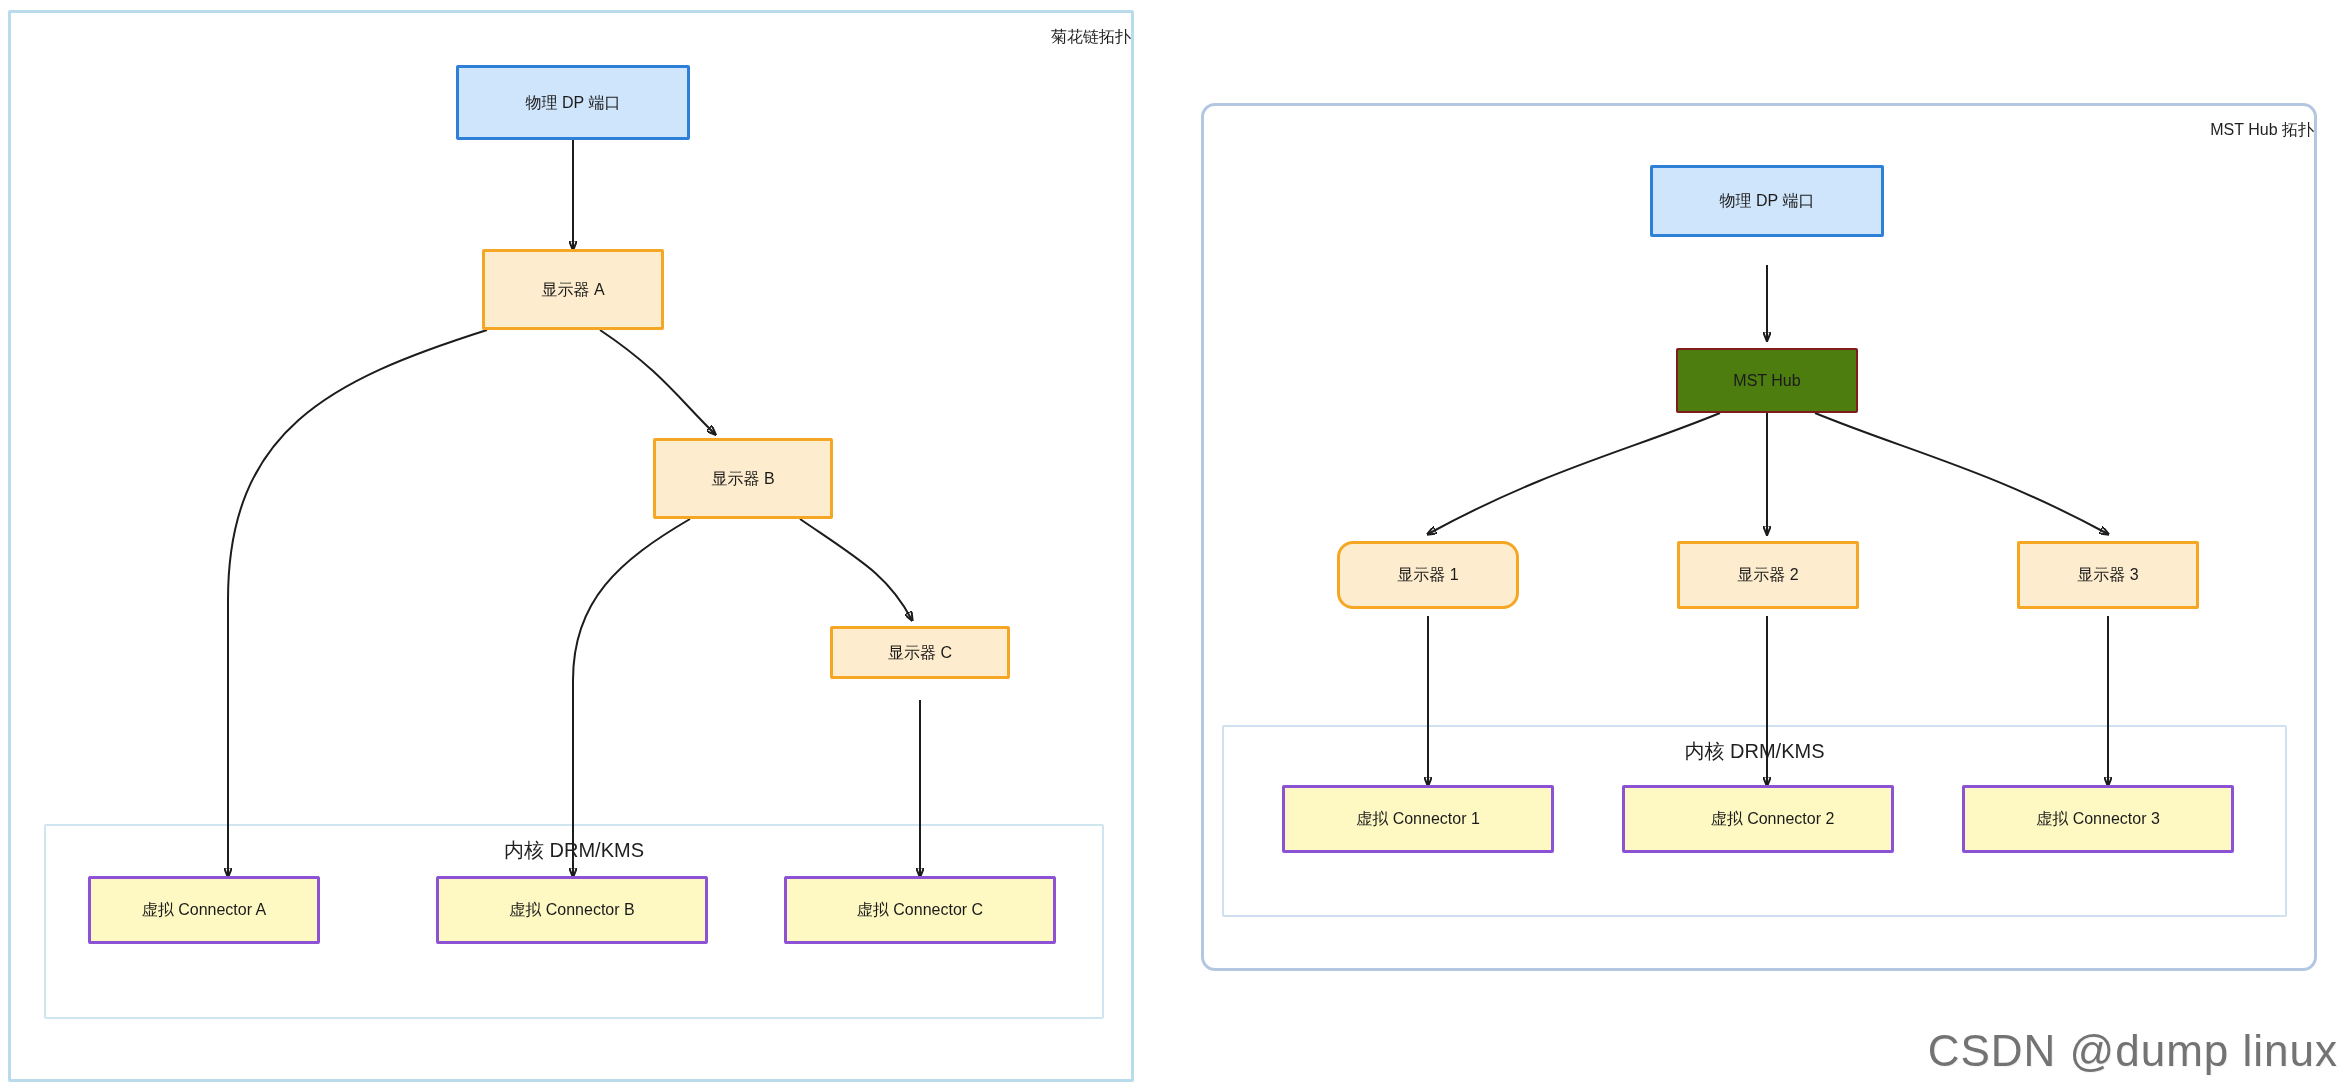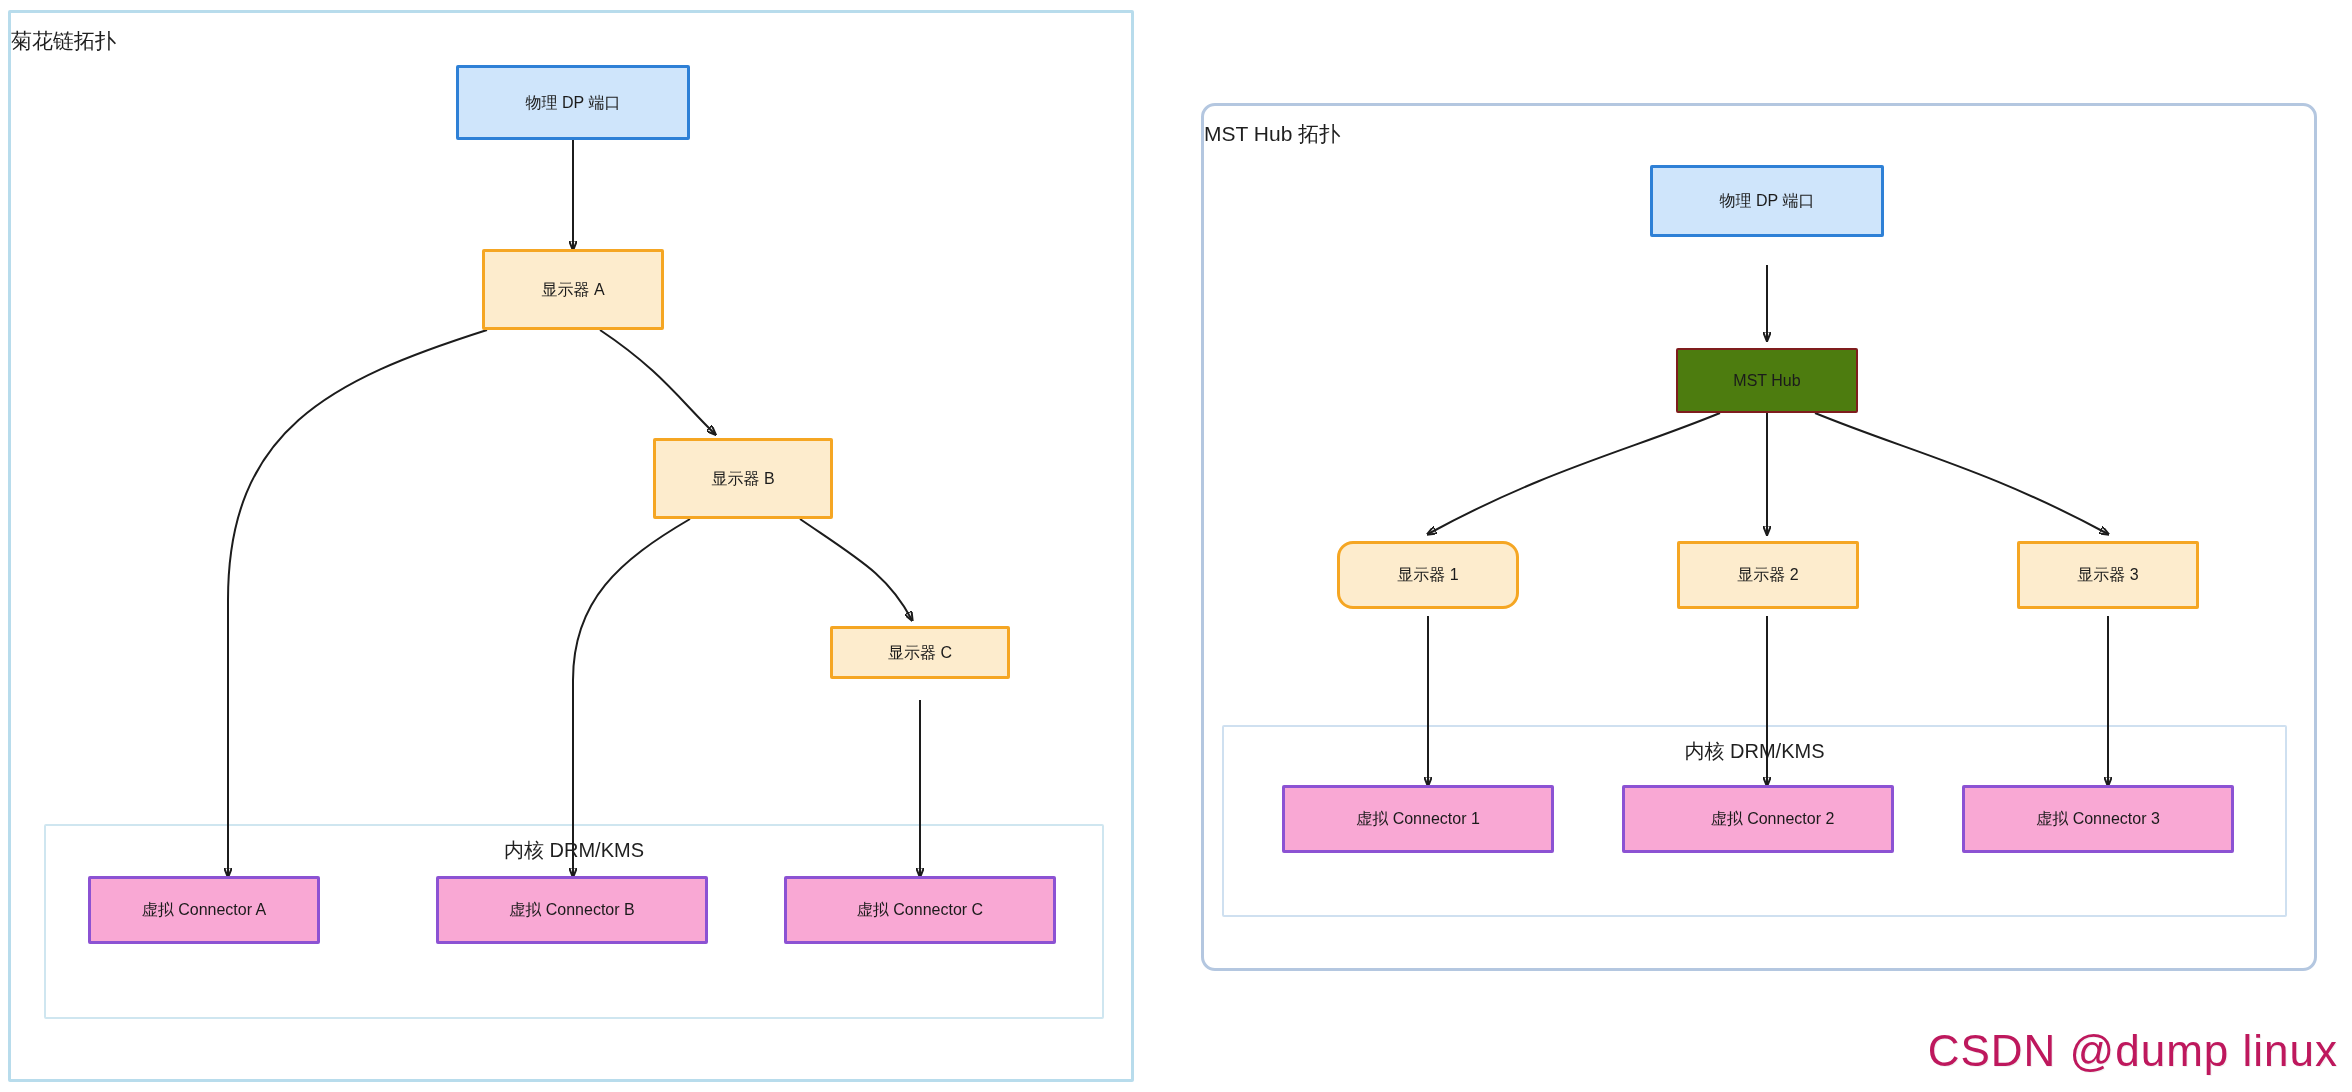--- a/index.html
+++ b/index.html
@@ -36,22 +36,22 @@
   }
   .panel-right {
     left: 1201px; top: 103px;
     width: 1116px; height: 868px;
     border: 3px solid #b4c7e0;
     border-radius: 14px;
   }
   .panel-title {
     position: absolute;
     left: 0; right: 0;
-    text-align: left;
-    font-size: 21px;
+    text-align: right;
+    font-size: 16px;
     color: #1f1f1f;
     white-space: nowrap;
   }
   .panel-left > .panel-title  { top: 14px; }
   .panel-right > .panel-title { top: 14px; }
 
   
   .subgraph {
     position: absolute;
     box-sizing: border-box;
@@ -88,41 +88,41 @@
     text-align: center;
     font-size: 16px;
     color: #1b1b1b;
     border-radius: 2px;
     line-height: 1.25;
     white-space: nowrap;
     z-index: 4;
   }
   .node.blue   { background: #cfe5fb; border: 3px solid #2e80d6; }
   .node.yellow { background: #fdeccd; border: 3px solid #f5a623; }
-  .node.purple { background: #f9a8d4; border: 3px solid #8c52d3; }
+  .node.purple { background: #fef9c3; border: 3px solid #8c52d3; }
   .node.pink   { background: #4d7c0f; border: 2px solid #7f1d1d; }
 
   
   svg.edges {
     position: absolute;
     left: 0; top: 0;
     width: 2352px;
     height: 1092px;
     z-index: 2;
     pointer-events: none;
   }
   svg.edges path { fill: none; stroke: #1c1c1c; stroke-width: 2; }
 
   
   .watermark {
     position: absolute;
     right: 14px;
     bottom: 16px;
     font-size: 44px;
-    color: #be185d;
+    color: #737373;
     letter-spacing: 1px;
     white-space: nowrap;
     z-index: 9;
     text-shadow: 1px 1px 0 #f2f2f2;
   }
 </style>
 </head>
 <body>
 
 <div id="stage">

